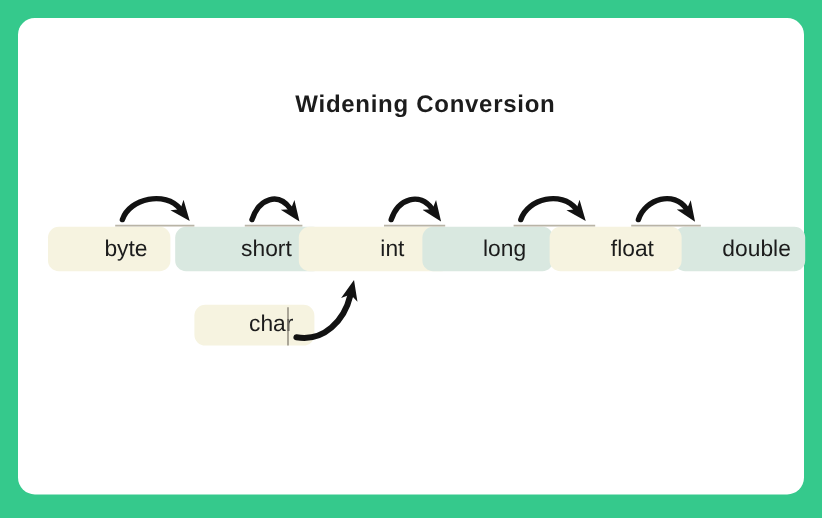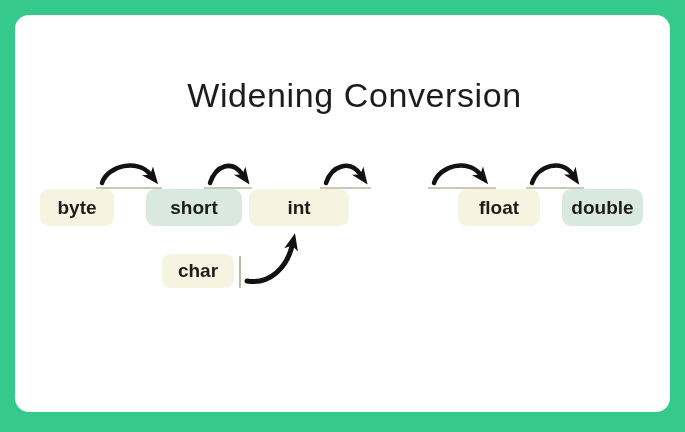--- a/index.html
+++ b/index.html
@@ -9,27 +9,27 @@
     font-family:"Liberation Sans","DejaVu Sans",sans-serif;
   }
   .stage{position:relative;width:685px;height:432px;}
   .card{
     position:absolute;left:15px;top:15px;width:655px;height:397px;
     background:var(--card,#ffffff);border-radius:14px;
   }
   .title{
     position:absolute;left:15px;top:76px;width:655px;margin:0;
     text-align:center;transform:translateX(12px);
-    font-size:34px;font-weight:400;letter-spacing:.6px;
+    font-size:20px;font-weight:700;letter-spacing:.6px;
     color:var(--text,#1c1c1c);
   }
   .tbox{
     position:absolute;top:189px;height:37px;line-height:37px;
     text-align:center;border-radius:9px;
-    font-size:19px;font-weight:700;color:var(--text,#1c1c1c);
+    font-size:19px;font-weight:400;color:var(--text,#1c1c1c);padding-left:28px;
   }
   .cream{background:var(--cream,#f6f3e0);}
   .mint{background:var(--mint,#d9e8e0);}
   .b0{left:40px;width:74px;}
   .b1{left:146px;width:96px;}
   .b2{left:249px;width:100px;}
   .b3{left:352px;width:81px;}
   .b4{left:458px;width:82px;}
   .b5{left:562px;width:81px;}
   .charbox{left:162px;width:72px;top:254px;height:34px;line-height:34px;}
@@ -44,20 +44,21 @@
 <body>
 
 <div class="stage">
   <div class="card"></div>
 
   <h1 class="title">Widening Conversion</h1>
 
   <div class="tbox cream b0">byte</div>
   <div class="tbox mint  b1">short</div>
   <div class="tbox cream b2">int</div>
+  <div class="tbox mint  b3">long</div>
   <div class="tbox mint  b5">double</div>
   <div class="tbox cream b4">float</div>
   <div class="tbox cream charbox">char</div>
 
   <svg class="overlay" width="685" height="432" viewBox="0 0 685 432" aria-hidden="true">
     <defs>
       <marker id="ah" markerUnits="userSpaceOnUse" markerWidth="20" markerHeight="20" refX="4" refY="9" orient="auto">
         <path class="ah" d="M0,2 L17,9 L0,16 L4.5,9 Z"></path>
       </marker>
     </defs>

